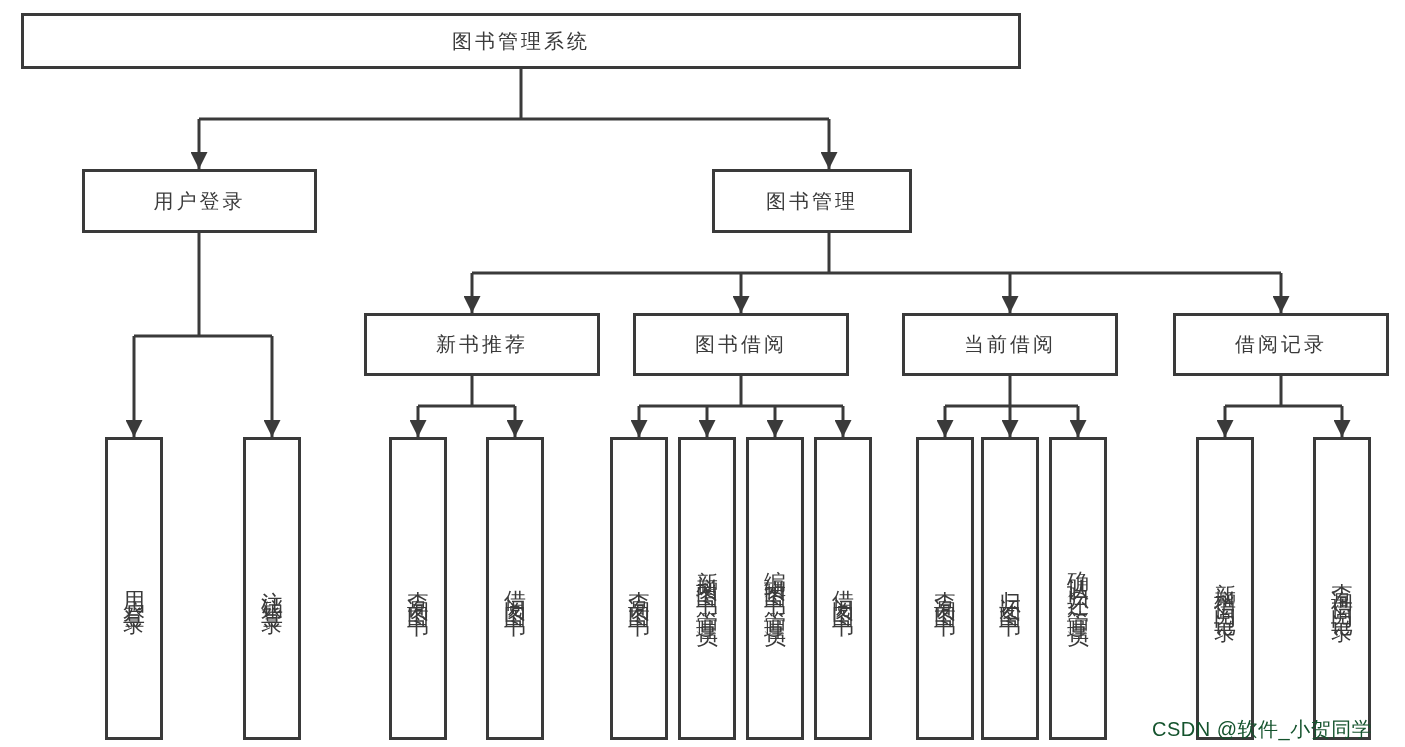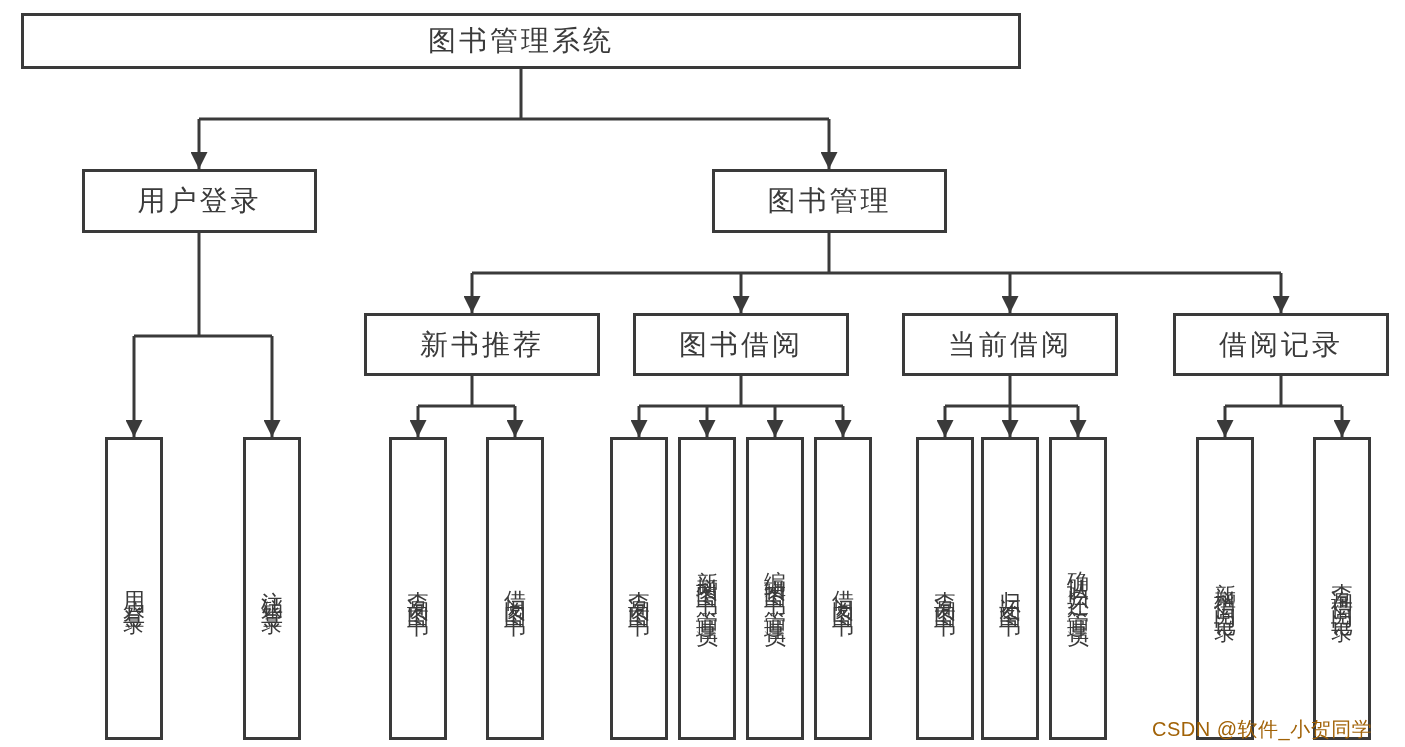--- a/index.html
+++ b/index.html
@@ -17,41 +17,41 @@
     position: absolute;
     box-sizing: border-box;
     border: 3px solid #3a3a3a;
     background: #ffffff;
     display: flex;
     align-items: center;
     justify-content: center;
     z-index: 1;
   }
   .hbox span {
-    font-size: 28px;
+    font-size: 20px;
     letter-spacing: 3px;
     color: #3a3a3a;
     white-space: nowrap;
   }
   .leaf { top: 437px; width: 58px; height: 303px; }
   .vtext {
     writing-mode: vertical-rl;
     text-orientation: mixed;
     font-size: 22px;
     line-height: 1;
     letter-spacing: 8px;
     color: #3a3a3a;
   }
   .watermark {
     position: absolute;
     left: 1152px;
     top: 716px;
     font-size: 20px;
     letter-spacing: 0.5px;
-    color: #a16207;
+    color: #14532d;
     z-index: 2;
     white-space: nowrap;
   }
 </style>
 </head>
 <body>
 
 <div id="stage">
 
   <svg class="connectors" width="1405" height="747" viewBox="0 0 1405 747">
@@ -97,21 +97,21 @@
     </g>
   </svg>
 
   <div class="node hbox" style="left:21px; top:13px; width:1000px; height:56px">
     <span>图书管理系统</span>
   </div>
 
   <div class="node hbox" style="left:82px; top:169px; width:235px; height:64px">
     <span>用户登录</span>
   </div>
-  <div class="node hbox" style="left:712px; top:169px; width:235px; height:64px">
+  <div class="node hbox" style="left:712px; top:169px; width:200px; height:64px">
     <span>图书管理</span>
   </div>
 
   <div class="node hbox" style="left:364px; top:313px; width:236px; height:63px">
     <span>新书推荐</span>
   </div>
   <div class="node hbox" style="left:902px; top:313px; width:216px; height:63px">
     <span>当前借阅</span>
   </div>
   <div class="node hbox" style="left:633px; top:313px; width:216px; height:63px">

